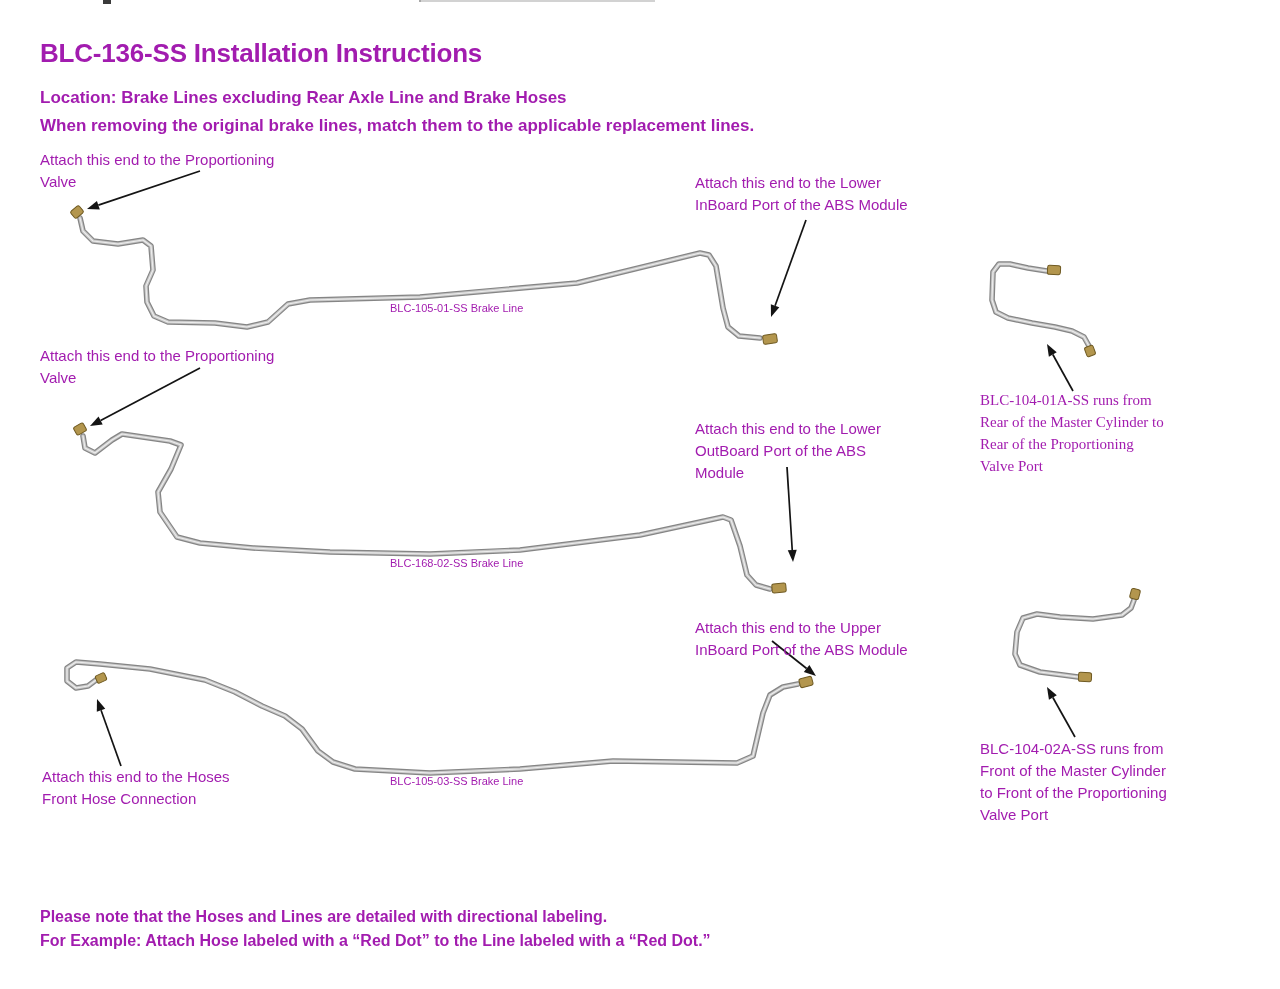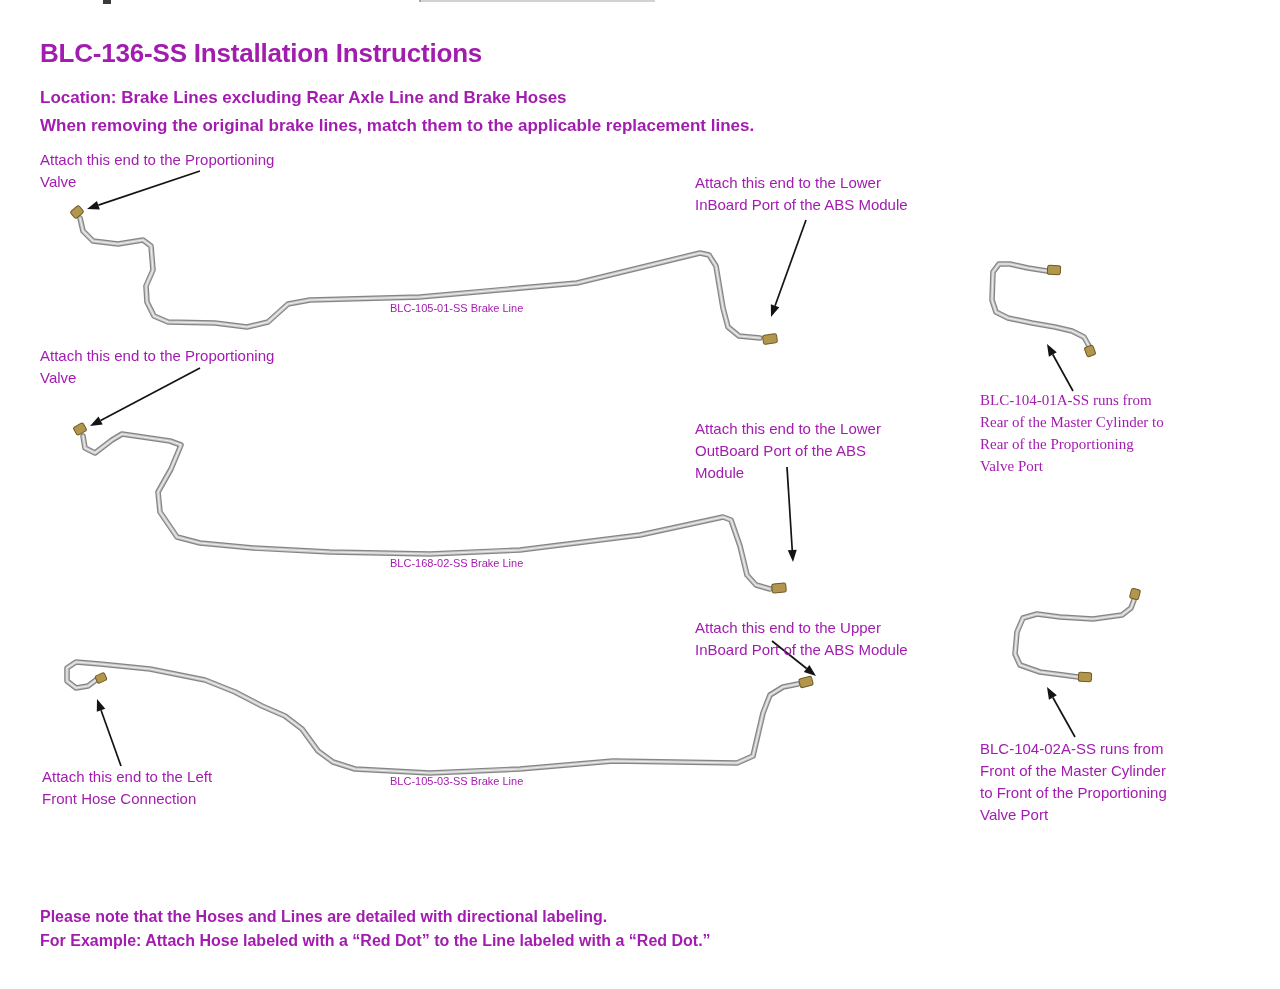--- a/index.html
+++ b/index.html
@@ -118,21 +118,21 @@
 Valve</div>
   <div class="txt ann" id="ann-lower-inboard">Attach this end to the Lower
 InBoard Port of the ABS Module</div>
   <div class="txt ann" id="ann-prop2">Attach this end to the Proportioning
 Valve</div>
   <div class="txt ann" id="ann-lower-outboard">Attach this end to the Lower
 OutBoard Port of the ABS
 Module</div>
   <div class="txt ann" id="ann-upper-inboard">Attach this end to the Upper
 InBoard Port of the ABS Module</div>
-  <div class="txt ann" id="ann-left-front">Attach this end to the Left
+  <div class="txt ann" id="ann-left-front">Attach this end to the Hoses
 Front Hose Connection</div>
   <div class="txt ann" id="ann-runs-rear">BLC-104-01A-SS runs from
 Rear of the Master Cylinder to
 Rear of the Proportioning
 Valve Port</div>
   <div class="txt ann" id="ann-runs-front">BLC-104-02A-SS runs from
 Front of the Master Cylinder
 to Front of the Proportioning
 Valve Port</div>
 

